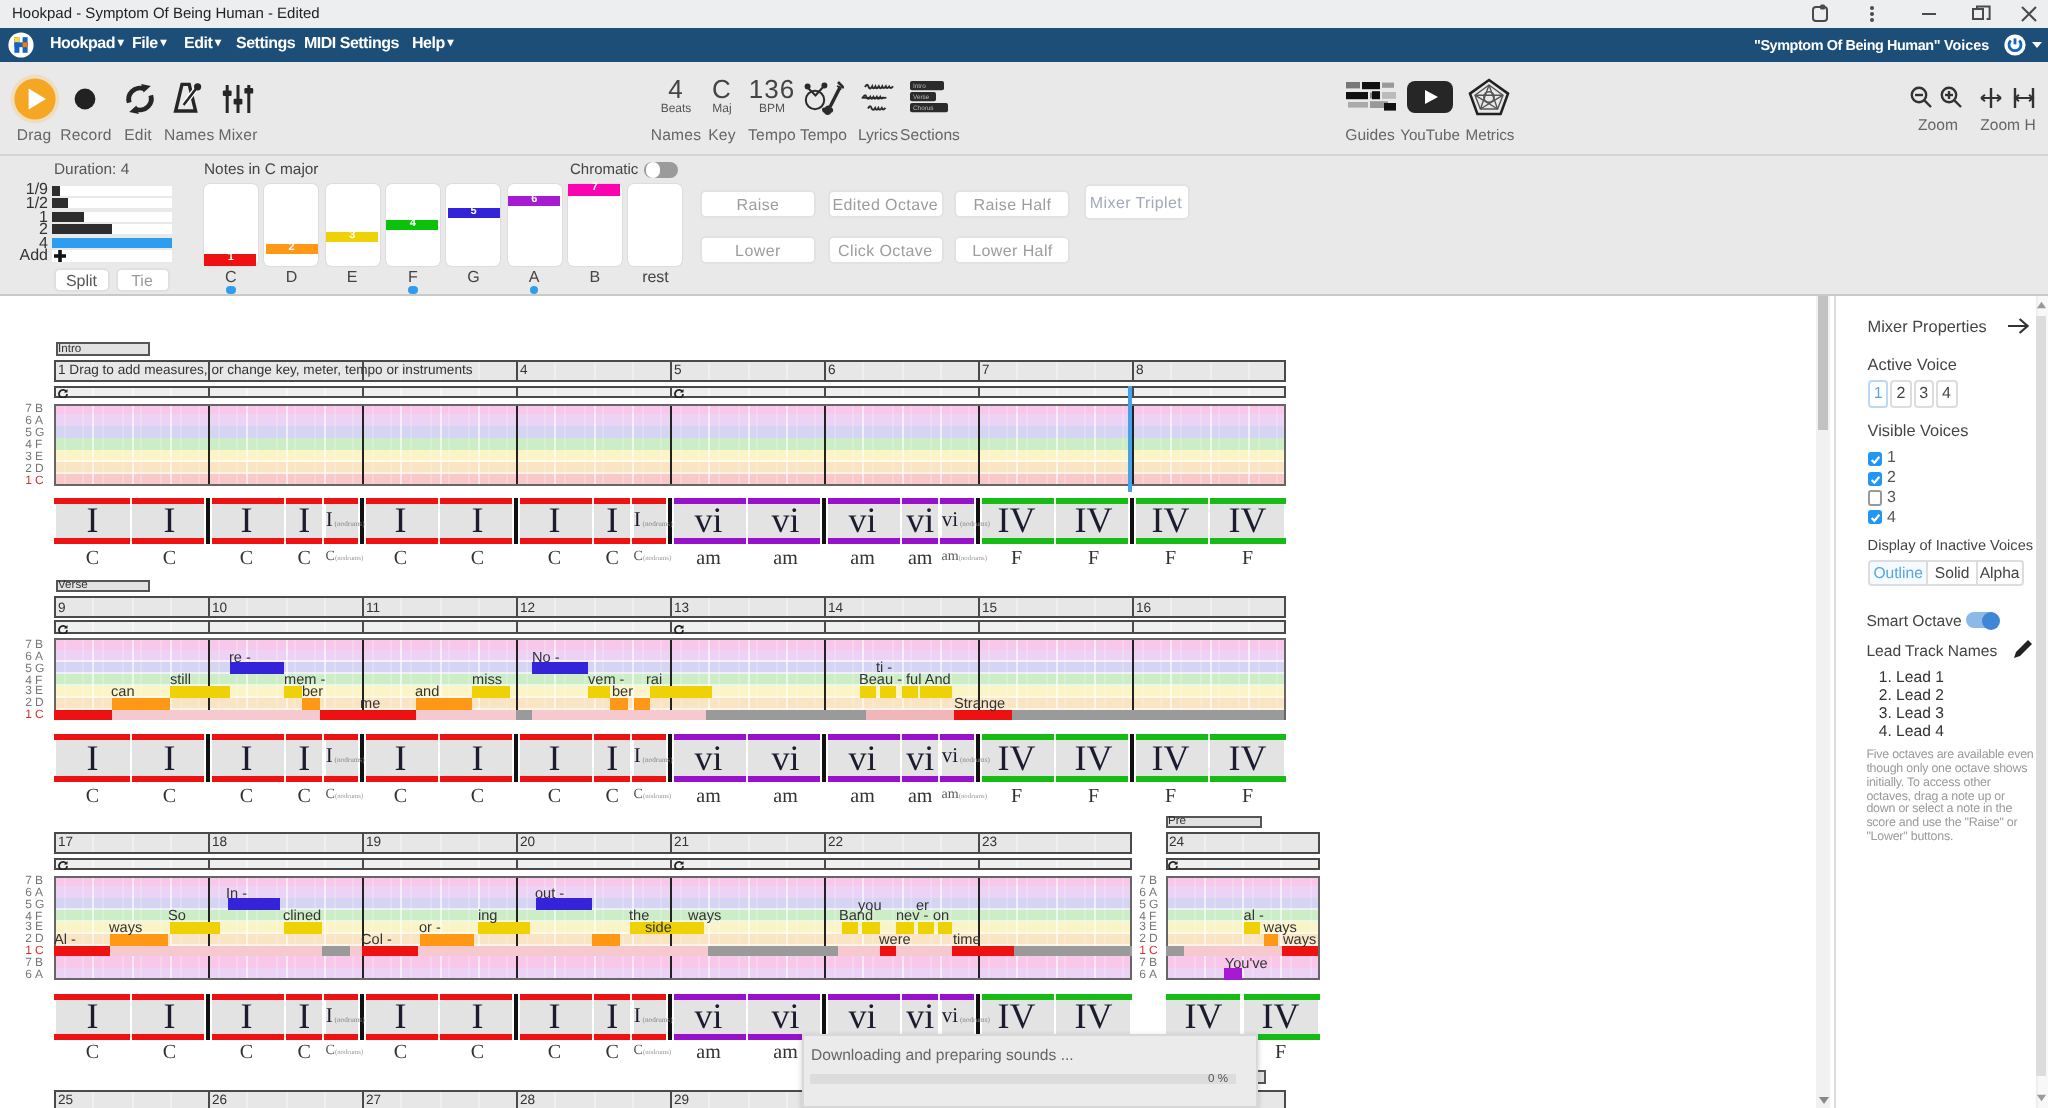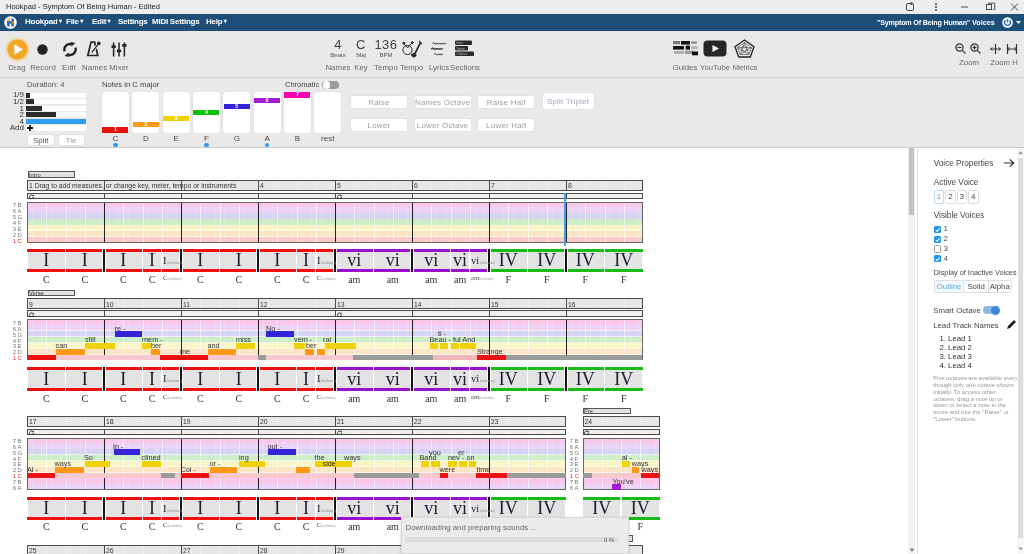--- a/index.html
+++ b/index.html
@@ -226,25 +226,25 @@
 <div style="position:absolute;left:264.94999999999993px;top:142.8px;width:4.4px;height:4.4px;background:#2e9df0;border-radius:50%;"></div>
 <div style="position:absolute;left:283.9799999999999px;top:91.8px;width:26.9px;height:41px;background:#fff;border-radius:3px;box-shadow:0 0 0 0.5px #ddd;"></div>
 <div style="position:absolute;left:284.3799999999999px;top:92.3px;width:26.1px;height:5.4px;background:#fb03b1;color:#fff;font-size:5.5px;text-align:center;line-height:5.4px;font-weight:bold;">7</div>
 <div style="position:absolute;left:283.9799999999999px;top:134.7px;font-size:8px;color:#444;width:26.9px;text-align:center;">B</div>
 <div style="position:absolute;left:314.3099999999999px;top:91.8px;width:26.9px;height:41px;background:#fff;border-radius:3px;box-shadow:0 0 0 0.5px #ddd;"></div>
 <div style="position:absolute;left:314.3099999999999px;top:134.7px;font-size:8px;color:#444;width:26.9px;text-align:center;">rest</div>
 <div style="position:absolute;left:285px;top:81.3px;font-size:7.5px;color:#444;">Chromatic</div>
 <div style="position:absolute;left:322px;top:80.7px;width:16.5px;height:8.6px;background:#9b9b9b;border-radius:4.3px;"></div>
 <div style="position:absolute;left:322.6px;top:81.3px;width:7.4px;height:7.4px;background:#fff;border-radius:50%;"></div>
 <div style="position:absolute;left:349.8px;top:94.6px;width:58.3px;height:14.8px;background:#fff;border-radius:3px;border:1px solid #e2e2e2;color:#9d9d9d;font-size:8px;text-align:center;padding-top:3.2px;letter-spacing:0.2px;">Raise</div>
-<div style="position:absolute;left:413.5px;top:94.6px;width:58.3px;height:14.8px;background:#fff;border-radius:3px;border:1px solid #e2e2e2;color:#9d9d9d;font-size:8px;text-align:center;padding-top:3.2px;letter-spacing:0.2px;">Names Octave</div>
+<div style="position:absolute;left:413.5px;top:94.6px;width:58.3px;height:14.8px;background:#fff;border-radius:3px;border:1px solid #e2e2e2;color:#9d9d9d;font-size:8px;text-align:center;padding-top:3.2px;letter-spacing:0.2px;">Edited Octave</div>
 <div style="position:absolute;left:477.1px;top:94.6px;width:58.3px;height:14.8px;background:#fff;border-radius:3px;border:1px solid #e2e2e2;color:#9d9d9d;font-size:8px;text-align:center;padding-top:3.2px;letter-spacing:0.2px;">Raise Half</div>
-<div style="position:absolute;left:541.5px;top:92.4px;width:53px;height:17.8px;background:#fff;border-radius:3px;border:1px solid #e2e2e2;color:#a3a8bd;font-size:8px;text-align:center;padding-top:4.8px;letter-spacing:0.2px;">Split Triplet</div>
+<div style="position:absolute;left:541.5px;top:92.4px;width:53px;height:17.8px;background:#fff;border-radius:3px;border:1px solid #e2e2e2;color:#a3a8bd;font-size:8px;text-align:center;padding-top:4.8px;letter-spacing:0.2px;">Mixer Triplet</div>
 <div style="position:absolute;left:349.8px;top:117.6px;width:58.3px;height:14.8px;background:#fff;border-radius:3px;border:1px solid #e2e2e2;color:#9d9d9d;font-size:8px;text-align:center;padding-top:3.2px;letter-spacing:0.2px;">Lower</div>
-<div style="position:absolute;left:413.5px;top:117.6px;width:58.3px;height:14.8px;background:#fff;border-radius:3px;border:1px solid #e2e2e2;color:#9d9d9d;font-size:8px;text-align:center;padding-top:3.2px;letter-spacing:0.2px;">Lower Octave</div>
+<div style="position:absolute;left:413.5px;top:117.6px;width:58.3px;height:14.8px;background:#fff;border-radius:3px;border:1px solid #e2e2e2;color:#9d9d9d;font-size:8px;text-align:center;padding-top:3.2px;letter-spacing:0.2px;">Click Octave</div>
 <div style="position:absolute;left:477.1px;top:117.6px;width:58.3px;height:14.8px;background:#fff;border-radius:3px;border:1px solid #e2e2e2;color:#9d9d9d;font-size:8px;text-align:center;padding-top:3.2px;letter-spacing:0.2px;">Lower Half</div>
 <div style="position:absolute;left:27.50px;top:171.20px;width:47.00px;height:6.60px;background:#e2e2e2;border:0.8px solid #555;"></div>
 <div style="position:absolute;left:29.00px;top:172.00px;font-size:5.8px;color:#333;white-space:nowrap;">Intro</div>
 <div style="position:absolute;left:27.00px;top:179.50px;width:616.00px;height:11.00px;background:#e7e7e7;border:1px solid #4a4a4a;"></div>
 <div style="position:absolute;left:46.25px;top:180.50px;width:0.70px;height:9.00px;background:#efefef;"></div>
 <div style="position:absolute;left:65.50px;top:180.50px;width:0.70px;height:9.00px;background:#efefef;"></div>
 <div style="position:absolute;left:84.75px;top:180.50px;width:0.70px;height:9.00px;background:#efefef;"></div>
 <div style="position:absolute;left:29.00px;top:181.70px;font-size:6.8px;color:#333;z-index:3;white-space:nowrap;">1 Drag to add measures, or change key, meter, tempo or instruments</div>
 <div style="position:absolute;left:104.00px;top:180.00px;width:1.00px;height:10.00px;background:#4a4a4a;"></div>
 <div style="position:absolute;left:123.25px;top:180.50px;width:0.70px;height:9.00px;background:#efefef;"></div>
@@ -1417,21 +1417,21 @@
 <div style="position:absolute;left:401.00px;top:516.50px;width:228.00px;height:37.50px;background:#ebebeb;border:1px solid #d8d8d8;box-shadow:0 1px 3px rgba(0,0,0,0.2);z-index:20;"></div>
 <div style="position:absolute;left:405.50px;top:523.50px;font-size:7.8px;color:#666;z-index:21;white-space:nowrap;">Downloading and preparing sounds ...</div>
 <div style="position:absolute;left:404.50px;top:536.80px;width:213.00px;height:5.50px;background:#dcdcdc;z-index:21;"></div>
 <div style="position:absolute;left:604.00px;top:536.60px;font-size:5.8px;color:#555;z-index:22;white-space:nowrap;">0 %</div>
 <div style="position:absolute;left:908.00px;top:148.00px;width:6.50px;height:406.00px;background:#f1f1f1;"></div>
 <div style="position:absolute;left:908.80px;top:148.00px;width:5.00px;height:67.00px;background:#c2c2c2;"></div>
 <svg style="position:absolute;left:908.5px;top:547px" width="6" height="6" viewBox="0 0 6 6">
     <path d="M0.5 1.5 h5 L3 5 z" fill="#888"></path>
   </svg>
 <div style="position:absolute;left:917.00px;top:148.00px;width:100.00px;height:406.00px;background:#fff;border-left:1px solid #ddd;"></div>
-<div style="position:absolute;left:933.80px;top:159.20px;font-size:8.2px;color:#444;white-space:nowrap;">Voice Properties</div>
+<div style="position:absolute;left:933.80px;top:159.20px;font-size:8.2px;color:#444;white-space:nowrap;">Mixer Properties</div>
 <svg style="position:absolute;left:1004px;top:158px" width="12" height="10" viewBox="0 0 12 10">
     <path d="M0 5 h9.5 M5.8 1.5 l4 3.5 -4 3.5" stroke="#333" stroke-width="1.1" fill="none"></path>
   </svg>
 <div style="position:absolute;left:933.80px;top:177.60px;font-size:8.2px;color:#444;white-space:nowrap;">Active Voice</div>
 <div style="position:absolute;left:933.80px;top:190.00px;width:10.50px;height:13.50px;background:#fff;border:1px solid #bcd9f2;border-radius:2px;color:#58a6e0;font-size:8px;text-align:center;padding-top:2.4px;">1</div>
 <div style="position:absolute;left:945.20px;top:190.00px;width:10.50px;height:13.50px;background:#fff;border:1px solid #ddd;border-radius:2px;color:#444;font-size:8px;text-align:center;padding-top:2.4px;">2</div>
 <div style="position:absolute;left:956.60px;top:190.00px;width:10.50px;height:13.50px;background:#fff;border:1px solid #ddd;border-radius:2px;color:#444;font-size:8px;text-align:center;padding-top:2.4px;">3</div>
 <div style="position:absolute;left:968.00px;top:190.00px;width:10.50px;height:13.50px;background:#fff;border:1px solid #ddd;border-radius:2px;color:#444;font-size:8px;text-align:center;padding-top:2.4px;">4</div>
 <div style="position:absolute;left:933.80px;top:210.60px;font-size:8.2px;color:#444;white-space:nowrap;">Visible Voices</div>
 <div style="position:absolute;left:933.80px;top:225.60px;width:7.50px;height:7.50px;background:#2196f3;border-radius:1.5px;"></div>

